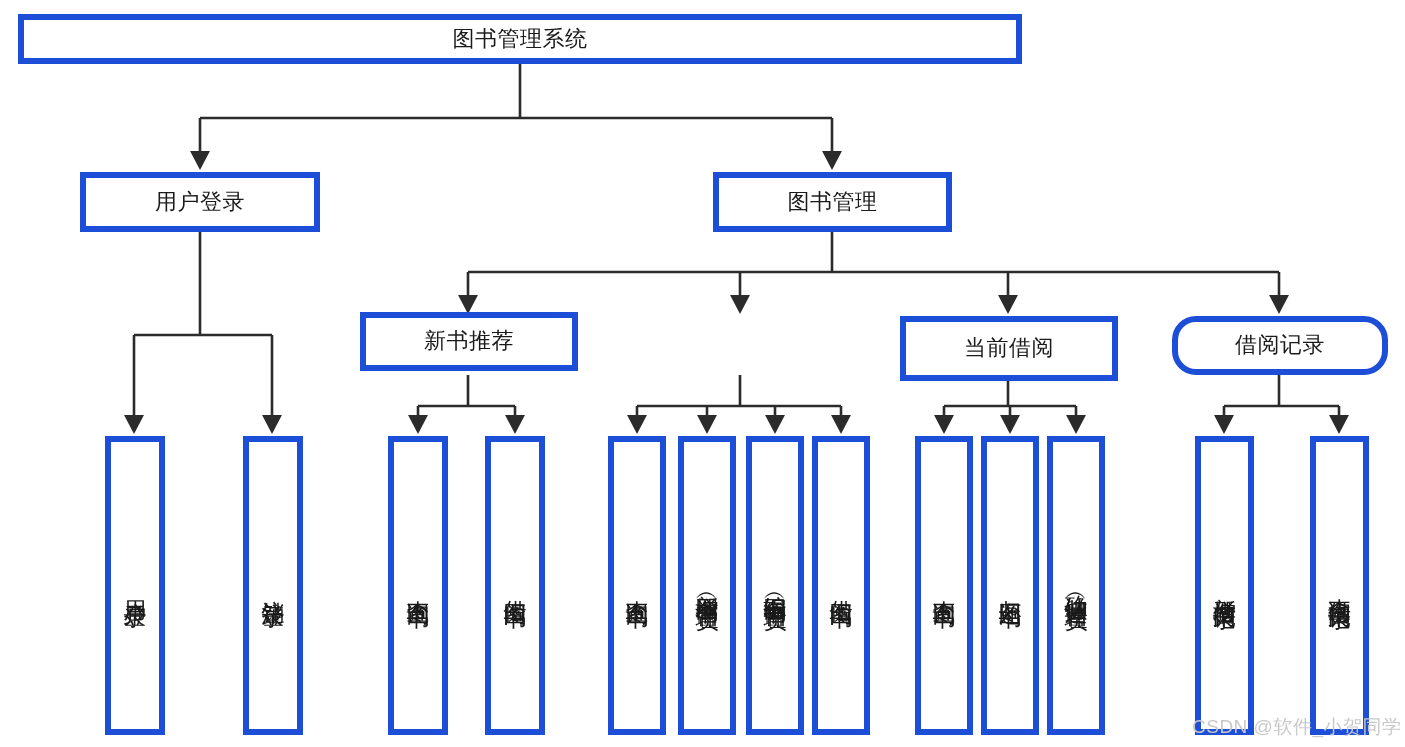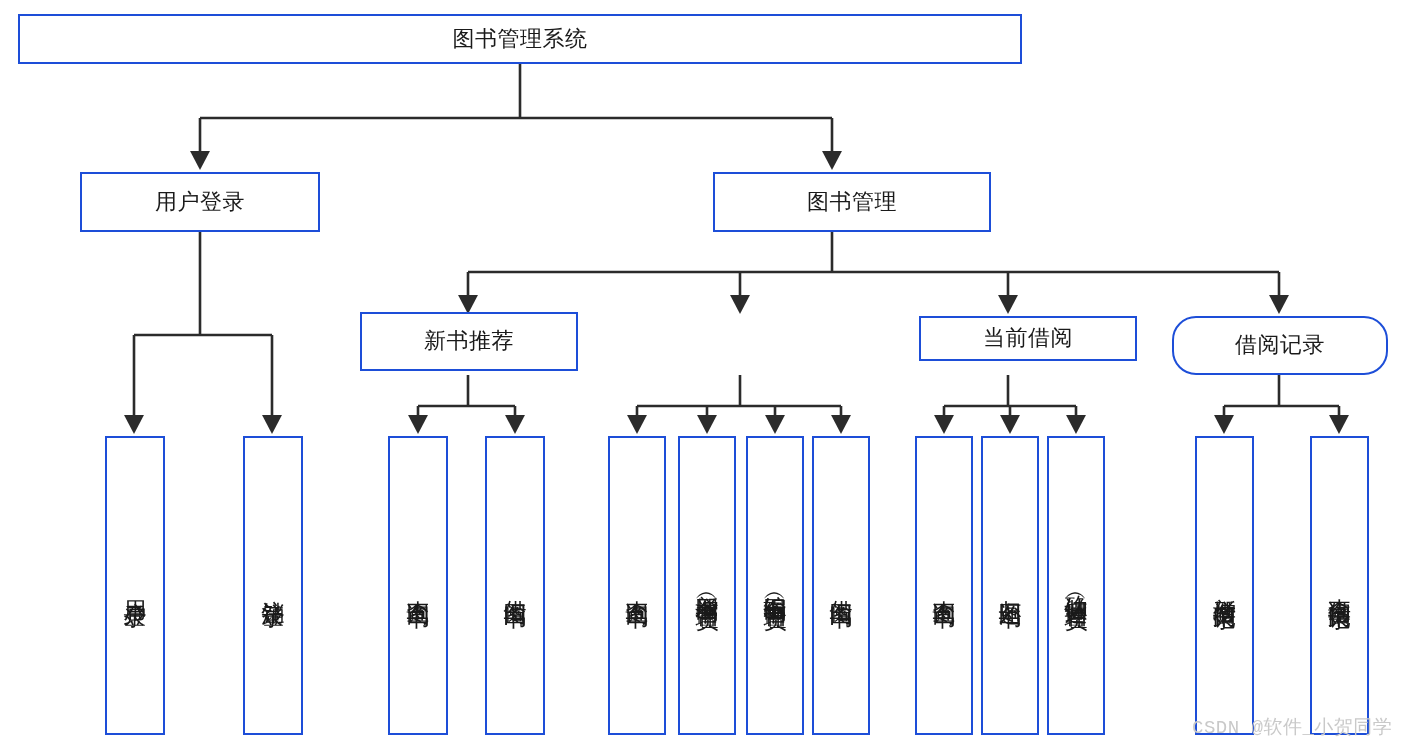--- a/index.html
+++ b/index.html
@@ -21,21 +21,21 @@
     position: absolute;
     left: 0;
     top: 0;
     width: 1405px;
     height: 747px;
     pointer-events: none;
   }
   .node {
     position: absolute;
     box-sizing: border-box;
-    border: 2px solid #1d4ed8;
+    border: 6px solid #1d4ed8;
     background: #ffffff;
     display: flex;
     align-items: center;
     justify-content: center;
     color: #1a1a1a;
   }
   .node-h .node-label {
     font-size: 22px;
     line-height: 1.2;
     letter-spacing: 0.5px;
@@ -52,21 +52,20 @@
     letter-spacing: 2px;
     text-align: center;
     max-height: 100%;
   }
   .watermark {
     position: absolute;
     font-size: 19px;
     color: #c9c9c9;
     white-space: nowrap;
     letter-spacing: 0.5px;
-    font-family: Liberation Mono, monospace;
   }
 </style>
 </head>
 <body>
 
 <div id="diagram-canvas">
 
   <svg id="edge-layer" viewBox="0 0 1405 747" width="1405" height="747" xmlns="http://www.w3.org/2000/svg">
     <defs>
       <marker id="arrowhead" markerWidth="9" markerHeight="9" refX="3.6" refY="4.5" orient="auto" markerUnits="strokeWidth">
@@ -118,28 +117,28 @@
     </g>
   </svg>
 
   <div class="node node-h" style="left:18px; top:14px; width:1004px; height:50px;">
     <span class="node-label">图书管理系统</span>
   </div>
 
   <div class="node node-h" style="left:80px; top:172px; width:240px; height:60px;">
     <span class="node-label">用户登录</span>
   </div>
-  <div class="node node-h" style="left:713px; top:172px; width:278px; height:60px;">
+  <div class="node node-h" style="left:713px; top:172px; width:239px; height:60px;">
     <span class="node-label">图书管理</span>
   </div>
 
   <div class="node node-h" style="left:360px; top:312px; width:218px; height:59px;">
     <span class="node-label">新书推荐</span>
   </div>
-  <div class="node node-h" style="left:919px; top:316px; width:218px; height:45px;">
+  <div class="node node-h" style="left:900px; top:316px; width:218px; height:65px;">
     <span class="node-label">当前借阅</span>
   </div>
   <div class="node node-h" style="left:1172px; top:316px; width:216px; height:59px;border-radius:24px;">
     <span class="node-label">借阅记录</span>
   </div>
 
   <div class="node node-v" style="left:105px; top:436px; width:60px; height:299px;">
     <span class="node-label">用户登录</span>
   </div>
   <div class="node node-v" style="left:243px; top:436px; width:60px; height:299px;">

